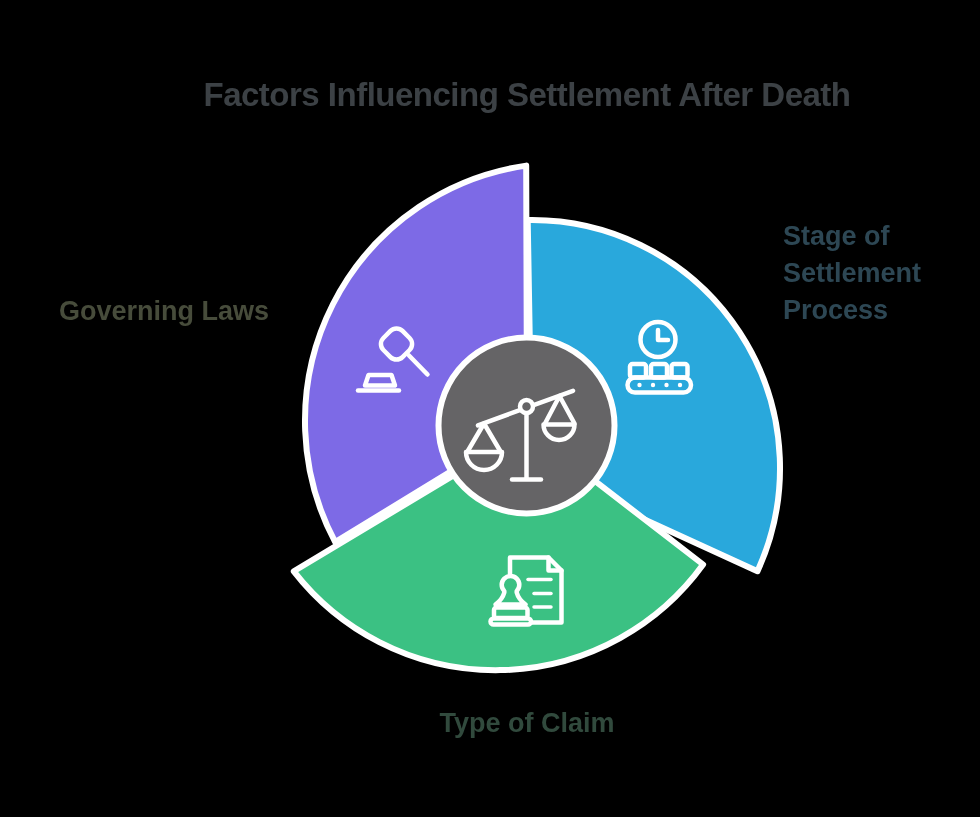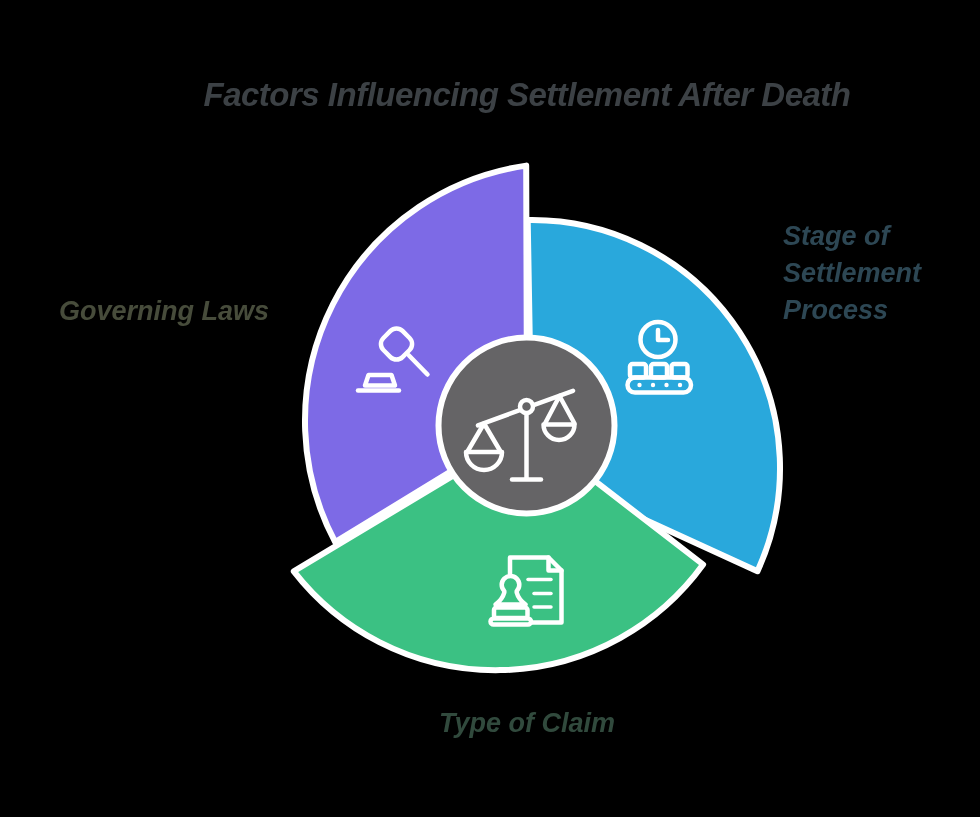--- a/index.html
+++ b/index.html
@@ -1,16 +1,16 @@
 <!DOCTYPE html>
 <html><head>
 <meta charset="utf-8">
 <style>
   html,body{margin:0;padding:0;background:#000;}
-  .stage{position:relative;width:980px;height:817px;background:#f97316;overflow:hidden;font-style:italic;}
+  .stage{position:relative;width:980px;height:817px;background:#f97316;overflow:hidden;}
   svg{display:block;}
   svg text{font-family:"Liberation Sans","DejaVu Sans",sans-serif;font-weight:bold;}
   .sector{stroke:#ffffff;stroke-width:6;stroke-linejoin:round;}
   .hub-ring{stroke:#ffffff;stroke-width:6;}
   .ic{fill:none;stroke:#ffffff;stroke-width:4.5;stroke-linecap:round;stroke-linejoin:round;}
   .ic-thin{fill:none;stroke:#ffffff;stroke-width:3.5;stroke-linecap:round;stroke-linejoin:round;}
   .ic-solid{stroke:#ffffff;stroke-width:4.5;stroke-linecap:round;stroke-linejoin:round;}
   .ic-dot{fill:#ffffff;stroke:none;}
 </style>
 </head>

